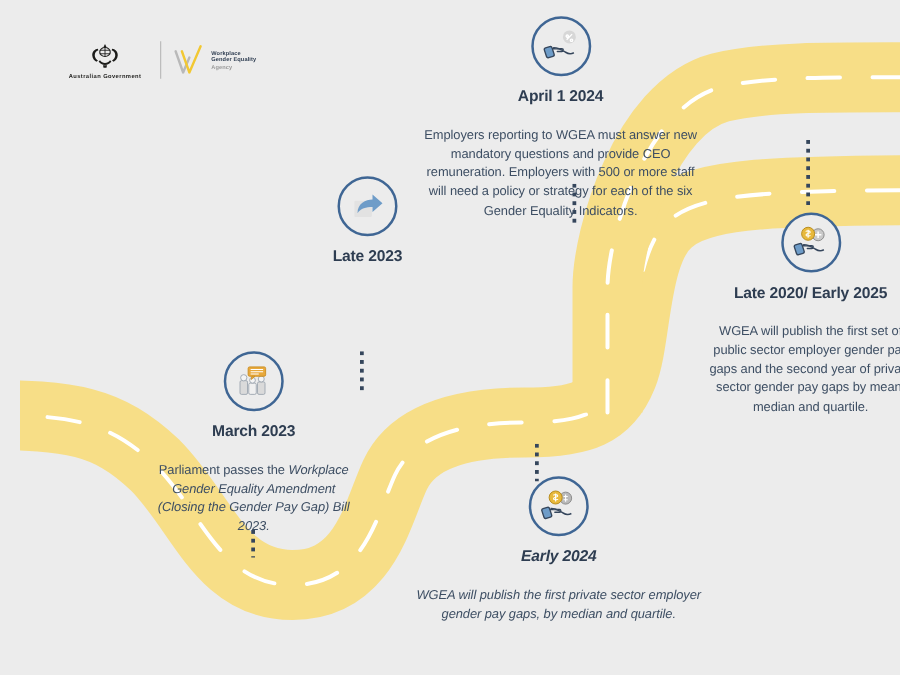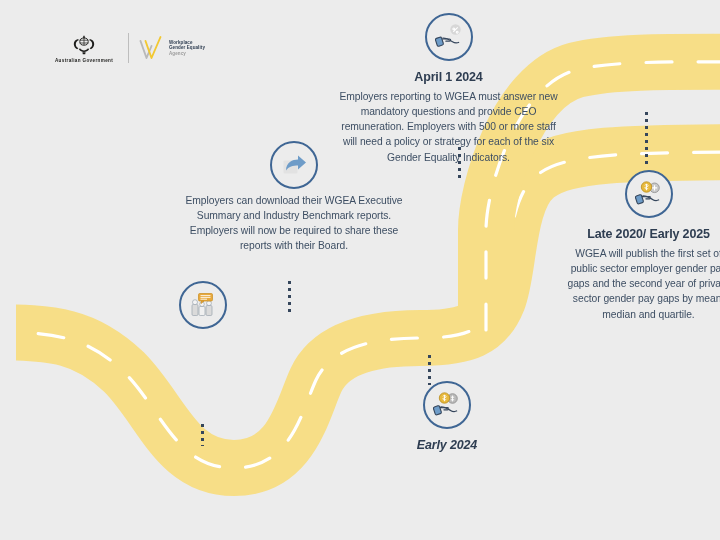--- a/index.html
+++ b/index.html
@@ -109,21 +109,21 @@
     font-weight: bold;
     color: #2E3D51;
     margin-top: 9px;
     letter-spacing: -0.15px;
     line-height: 1.2;
   }
   .ms-body {
     font-size: 10.3px;
     color: #3D4E63;
     line-height: 1.47;
-    margin-top: 4px;
+    margin-top: 16px;
     letter-spacing: -0.05px;
   }
   .ms-body.italic-tail em {
     font-style: italic;
   }
 
   
   #ms-march-2023  { left: 108px; top: 281px; width: 158px; }
   #ms-late-2023   { left: 160px; top: 141px; width: 236px; }
   #ms-april-2024  { left: 320px; top: 13px;  width: 225px; }
@@ -233,52 +233,58 @@
     <div class="ms-body">Employers reporting to WGEA must answer new mandatory questions and provide CEO remuneration. Employers with 500 or more staff will need a policy or strategy for each of the six Gender Equality Indicators.</div>
   </div>
 
   <div class="milestone" id="ms-late-2023">
     <div class="ms-icon">
       <svg width="30" height="30" viewBox="0 0 30 30">
         <rect x="4.5" y="10.5" width="14" height="13" rx="1" fill="#E2E2E2"></rect>
         <path d="M7 20.5 C7 12.5, 13.5 9.5, 19 9.5 V5.5 L27 12.5 L19 19.5 V15.5 C14 15.5, 9.5 16.5, 7 20.5 Z" fill="#6E9CC8"></path>
       </svg>
     </div>
-    <div class="ms-body">Employers can download their WGEA Executive Summary and Industry Benchmark reports. Employers will now be required to share these reports with their Board.</div>
+    <div class="ms-title">Late 2023</div>
   </div>
 
   <div class="milestone" id="ms-march-2023">
     <div class="ms-icon">
       <svg width="30" height="30" viewBox="0 0 30 30">
         <rect x="4" y="14.5" width="6" height="11" rx="1.2" fill="#DADADA" stroke="#9AA3AE" stroke-width="0.7"></rect>
         <rect x="11" y="16.5" width="6" height="9" rx="1.2" fill="#F0F0F0" stroke="#9AA3AE" stroke-width="0.7"></rect>
         <rect x="18" y="15.5" width="6" height="10" rx="1.2" fill="#DADADA" stroke="#9AA3AE" stroke-width="0.7"></rect>
         <circle cx="7" cy="12.2" r="2.5" fill="#F4F4F4" stroke="#9AA3AE" stroke-width="0.7"></circle>
         <circle cx="14" cy="14.2" r="2.3" fill="#F4F4F4" stroke="#9AA3AE" stroke-width="0.7"></circle>
         <circle cx="21" cy="13.2" r="2.4" fill="#F4F4F4" stroke="#9AA3AE" stroke-width="0.7"></circle>
         <rect x="10.5" y="3.5" width="14" height="7.5" rx="1.2" fill="#E8A93C" stroke="#C98C1E" stroke-width="0.7"></rect>
         <path d="M13.5 11 L13 13.6 L16 11 Z" fill="#E8A93C" stroke="#C98C1E" stroke-width="0.6"></path>
         <path d="M12.5 5.6 h10 M12.5 7.4 h10 M12.5 9.2 h6.5" stroke="#FFFFFF" stroke-width="0.85"></path>
       </svg>
     </div>
+    <div class="ms-title">March 2023</div>
+    <div class="ms-body italic-tail">
+      <span>Parliament passes the</span>
+      <em>Workplace Gender Equality Amendment (Closing the Gender Pay Gap) Bill 2023.</em>
+    </div>
   </div>
 
   <div class="milestone" id="ms-early-2024">
     <div class="ms-icon">
       <svg width="32" height="32" viewBox="0 0 32 32">
         <circle cx="21.5" cy="9.5" r="4.8" fill="#B9B9B9" stroke="#8D8D8D" stroke-width="0.8"></circle>
         <path d="M21.5 6.6 v5.8 M19.8 8.2 h3.4 M19.8 10.8 h3.4" stroke="#FFFFFF" stroke-width="0.9"></path>
         <circle cx="13.5" cy="9.0" r="5.2" fill="#E8B93C" stroke="#B98D1E" stroke-width="0.8"></circle>
         <path d="M13.5 5.8 v6.4 M11.8 7.4 c0-1 3.4-1 3.4 0.3 c0 1.3-3.4 1-3.4 2.2 c0 1.2 3.4 1.2 3.4 0.2" stroke="#FFFFFF" stroke-width="0.9" fill="none"></path>
         <path d="M9 18.6 c3.5 0 5 0 7.5 0 c1.5 0 1.5 2.2 0 2.2 h-3.6" fill="none" stroke="#35465C" stroke-width="1.2" stroke-linecap="round"></path>
         <path d="M9.5 17.8 c4 -0.3 6.5 1.4 10 3.6 c2.2 1.4 4.6 1.4 6.6 0.4" fill="#F3F3F3" stroke="#35465C" stroke-width="1.2" stroke-linejoin="round"></path>
         <rect x="3.2" y="17.2" width="6.4" height="8.2" rx="1.4" transform="rotate(-18 6.4 21.3)" fill="#6E9CC8" stroke="#35465C" stroke-width="1.1"></rect>
       </svg>
     </div>
     <div class="ms-title">Early 2024</div>
+    <div class="ms-body">WGEA will publish the first private sector employer gender pay gaps, by median and quartile.</div>
   </div>
 
   <div class="milestone" id="ms-late-2024">
     <div class="ms-icon">
       <svg width="32" height="32" viewBox="0 0 32 32">
         <circle cx="21.5" cy="9.8" r="4.8" fill="#C9C9C9" stroke="#8D8D8D" stroke-width="0.8"></circle>
         <path d="M21.5 7.2 v5.2 M18.9 9.8 h5.2" stroke="#FFFFFF" stroke-width="1.2"></path>
         <circle cx="13.5" cy="9.0" r="5.2" fill="#E8B93C" stroke="#B98D1E" stroke-width="0.8"></circle>
         <path d="M13.5 5.8 v6.4 M11.8 7.4 c0-1 3.4-1 3.4 0.3 c0 1.3-3.4 1-3.4 2.2 c0 1.2 3.4 1.2 3.4 0.2" stroke="#FFFFFF" stroke-width="0.9" fill="none"></path>
         <path d="M9 18.6 c3.5 0 5 0 7.5 0 c1.5 0 1.5 2.2 0 2.2 h-3.6" fill="none" stroke="#35465C" stroke-width="1.2" stroke-linecap="round"></path>

